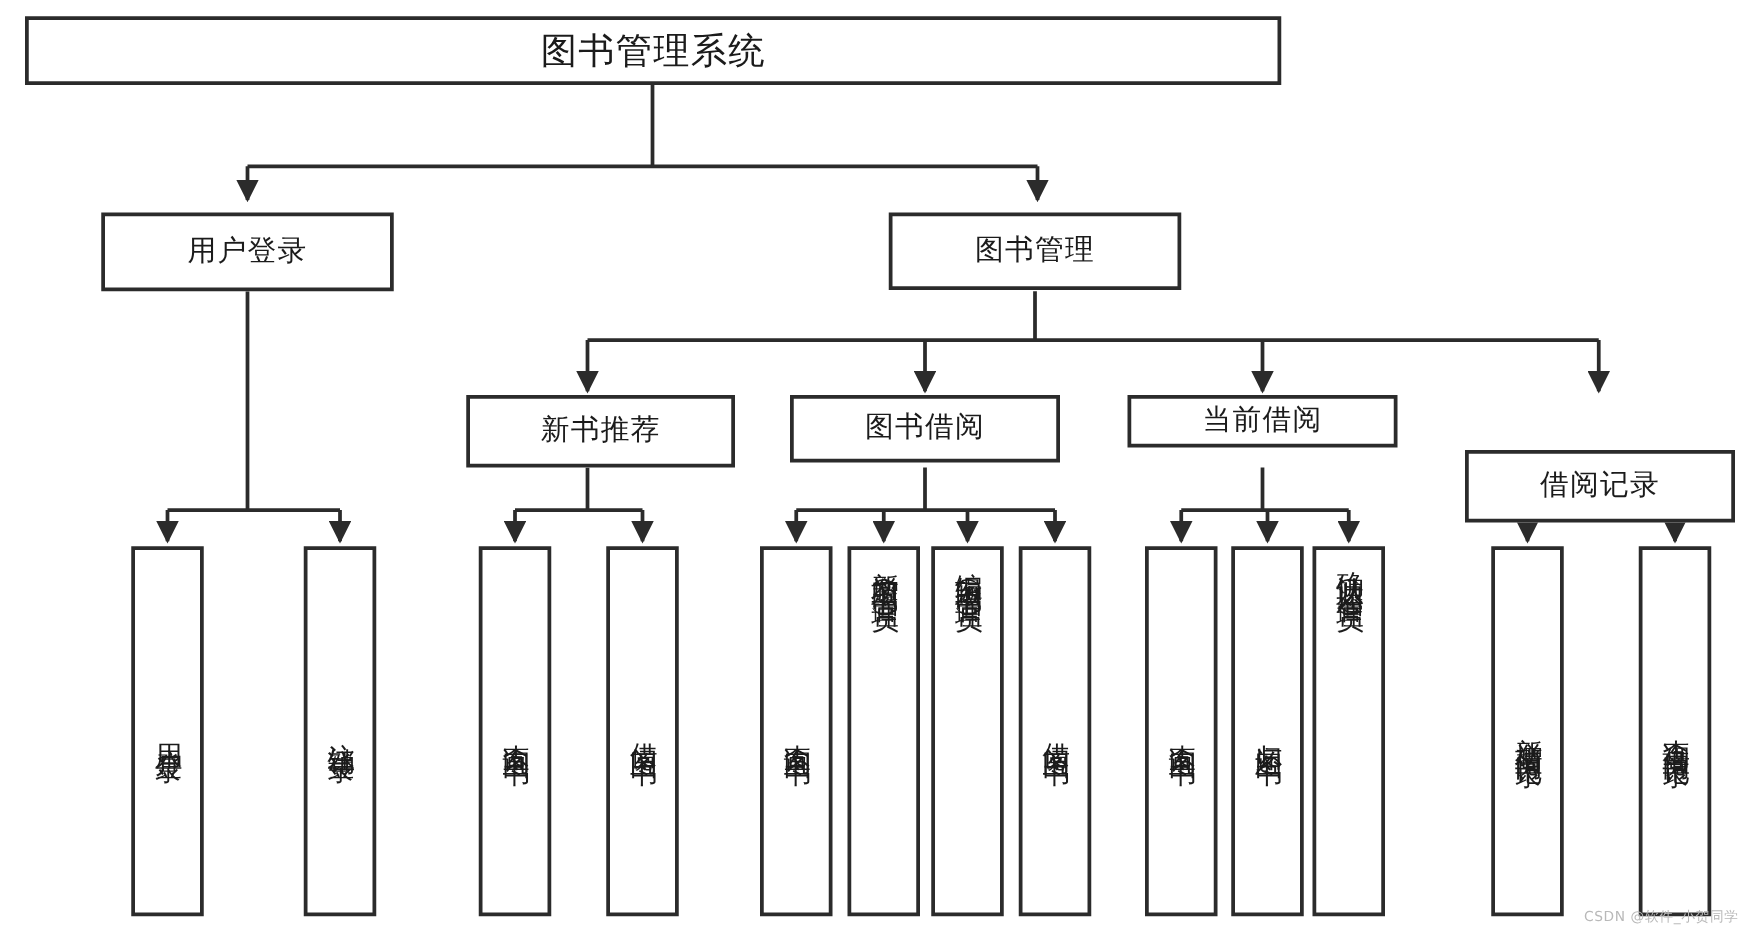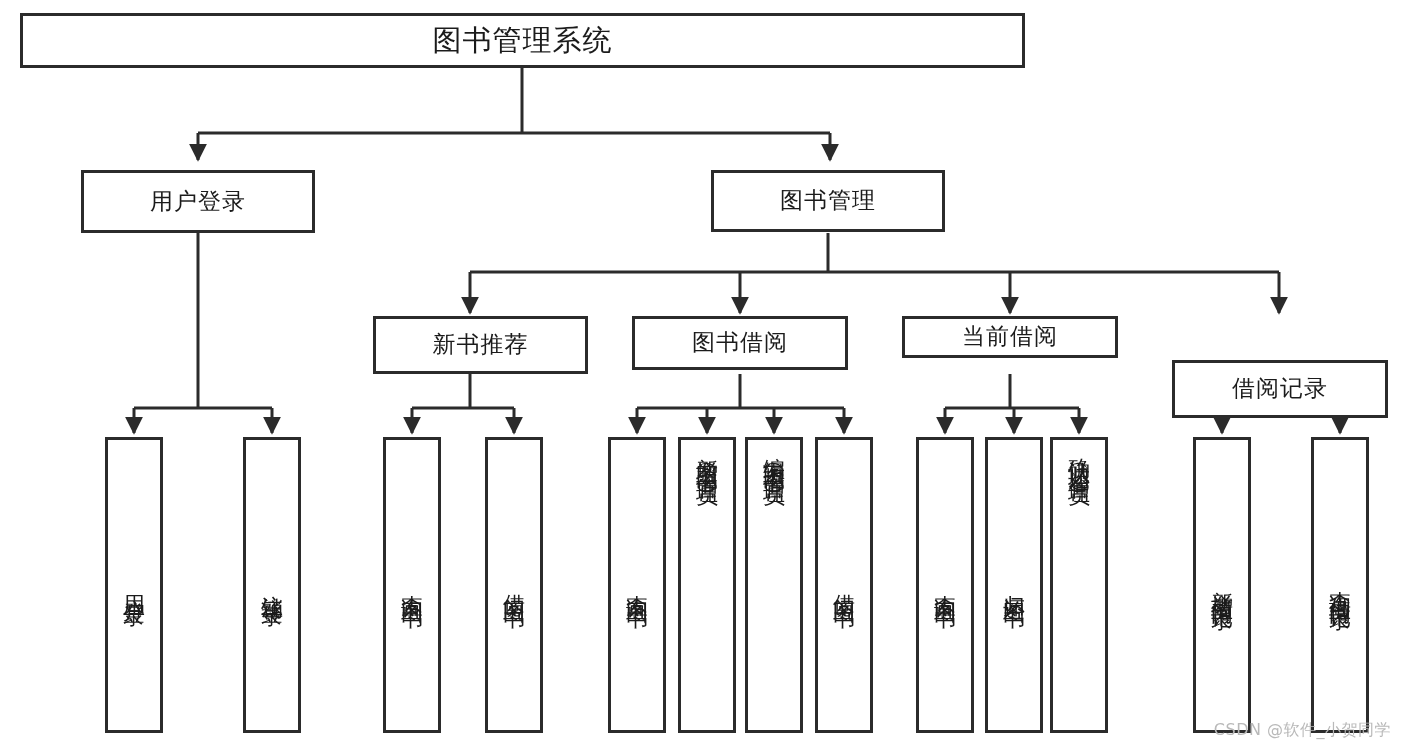--- a/index.html
+++ b/index.html
@@ -63,21 +63,21 @@
     line-height: 1;
     margin-top: 0;
   }
   .node.vert.centered {
     align-items: center;
   }
   #watermark {
     position: absolute;
     right: 14px;
     bottom: 6px;
-    font-size: 16px;
+    font-size: 11px;
     color: #b9b9b9;
     letter-spacing: 0.5px;
     white-space: nowrap;
     font-family: "DejaVu Sans", "Liberation Sans", sans-serif;
   }
 </style>
 </head>
 <body>
 
 <div id="diagram-root">

